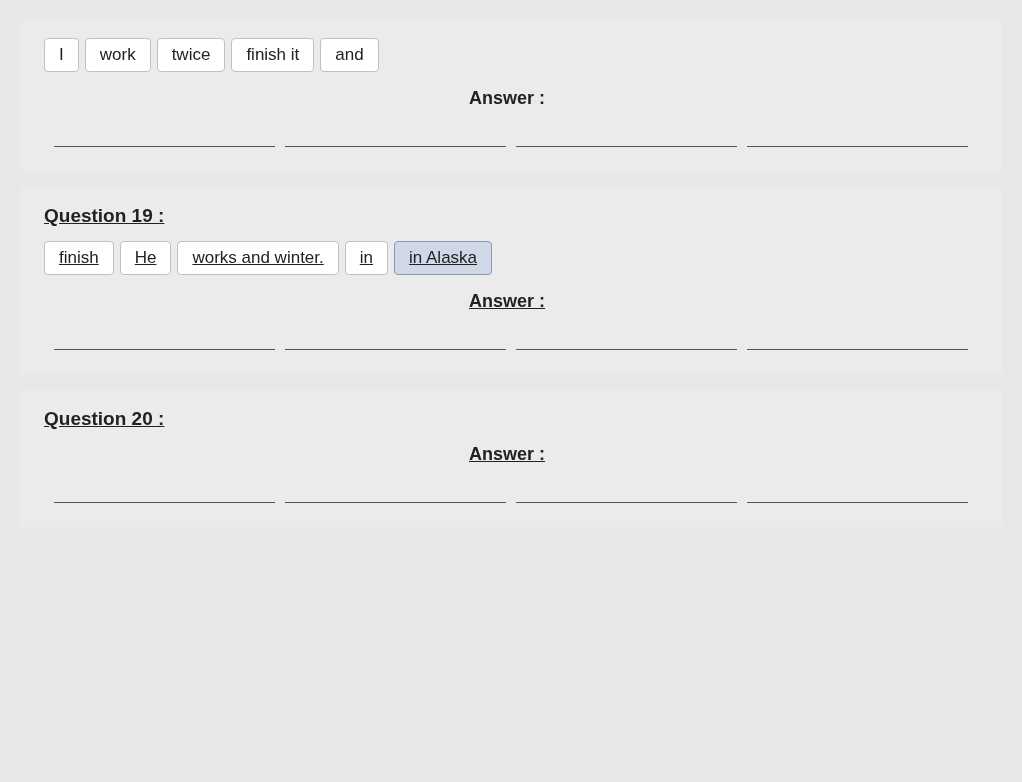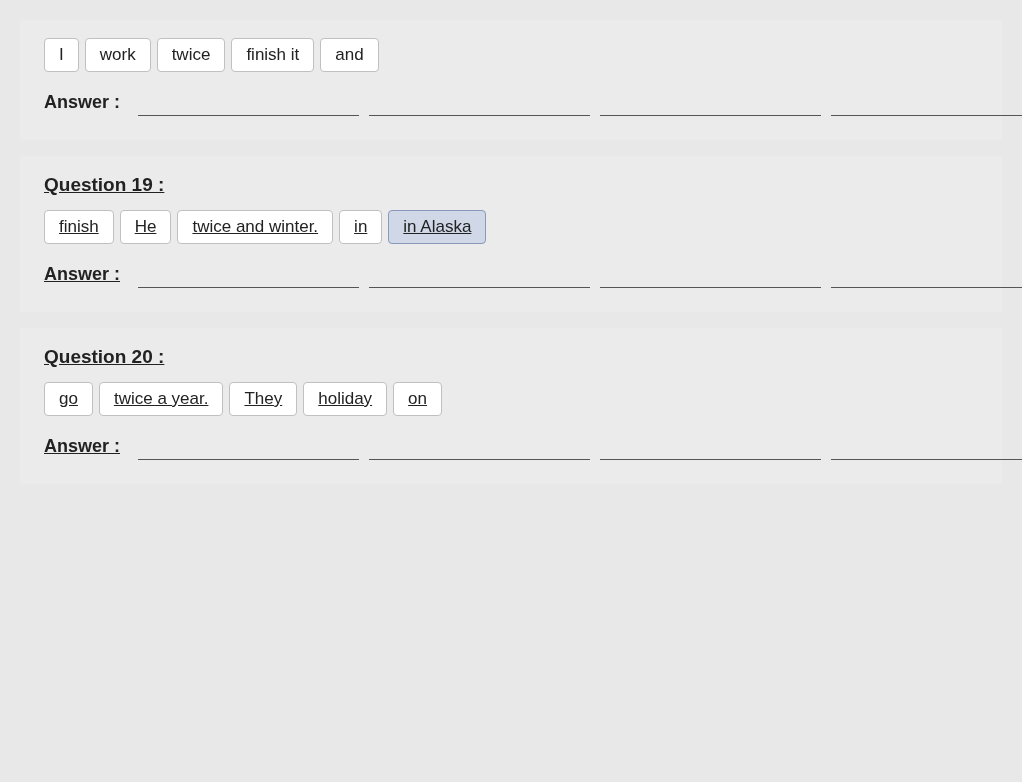--- a/index.html
+++ b/index.html
@@ -49,20 +49,21 @@
       background-color: #d0d8e8;
       border-color: #8899bb;
       text-align: center;
     }
 
     .answer-row {
       display: flex;
       align-items: center;
       gap: 10px;
       margin-top: 4px;
+      flex-direction: column;
     }
 
     .answer-label {
       font-size: 18px;
       font-weight: bold;
       margin-right: 8px;
       white-space: nowrap;
     }
 
     .answer-lines {
@@ -116,45 +117,38 @@
 
     </div>
   </div>
 </div>
 
 <div class="question-block">
   <div class="question-title">Question 19 :</div>
   <div class="word-chips">
     <div class="chip">finish</div>
     <div class="chip">He</div>
-    <div class="chip">twice and winter.</div>
+    <div class="chip">works and winter.</div>
     <div class="chip">in</div>
     <div class="chip selected">in Alaska</div>
   </div>
   <div class="answer-row">
     <span class="answer-label">Answer :</span>
     <div class="answer-lines">
       <input class="answer-line" type="text" style="">
       <input class="answer-line" type="text" style="">
       <input class="answer-line" type="text" style="">
       <input class="answer-line" type="text" style="">
 
     </div>
   </div>
 </div>
 
 <div class="question-block">
   <div class="question-title">Question 20 :</div>
-  <div class="word-chips">
-    <div class="chip">go</div>
-    <div class="chip">twice a year.</div>
-    <div class="chip">They</div>
-    <div class="chip">holiday</div>
-    <div class="chip">on</div>
-  </div>
   <div class="answer-row">
     <span class="answer-label">Answer :</span>
     <div class="answer-lines">
       <input class="answer-line" type="text" style="">
       <input class="answer-line" type="text" style="">
       <input class="answer-line" type="text" style="">
       <input class="answer-line" type="text" style="">
 
     </div>
   </div>

